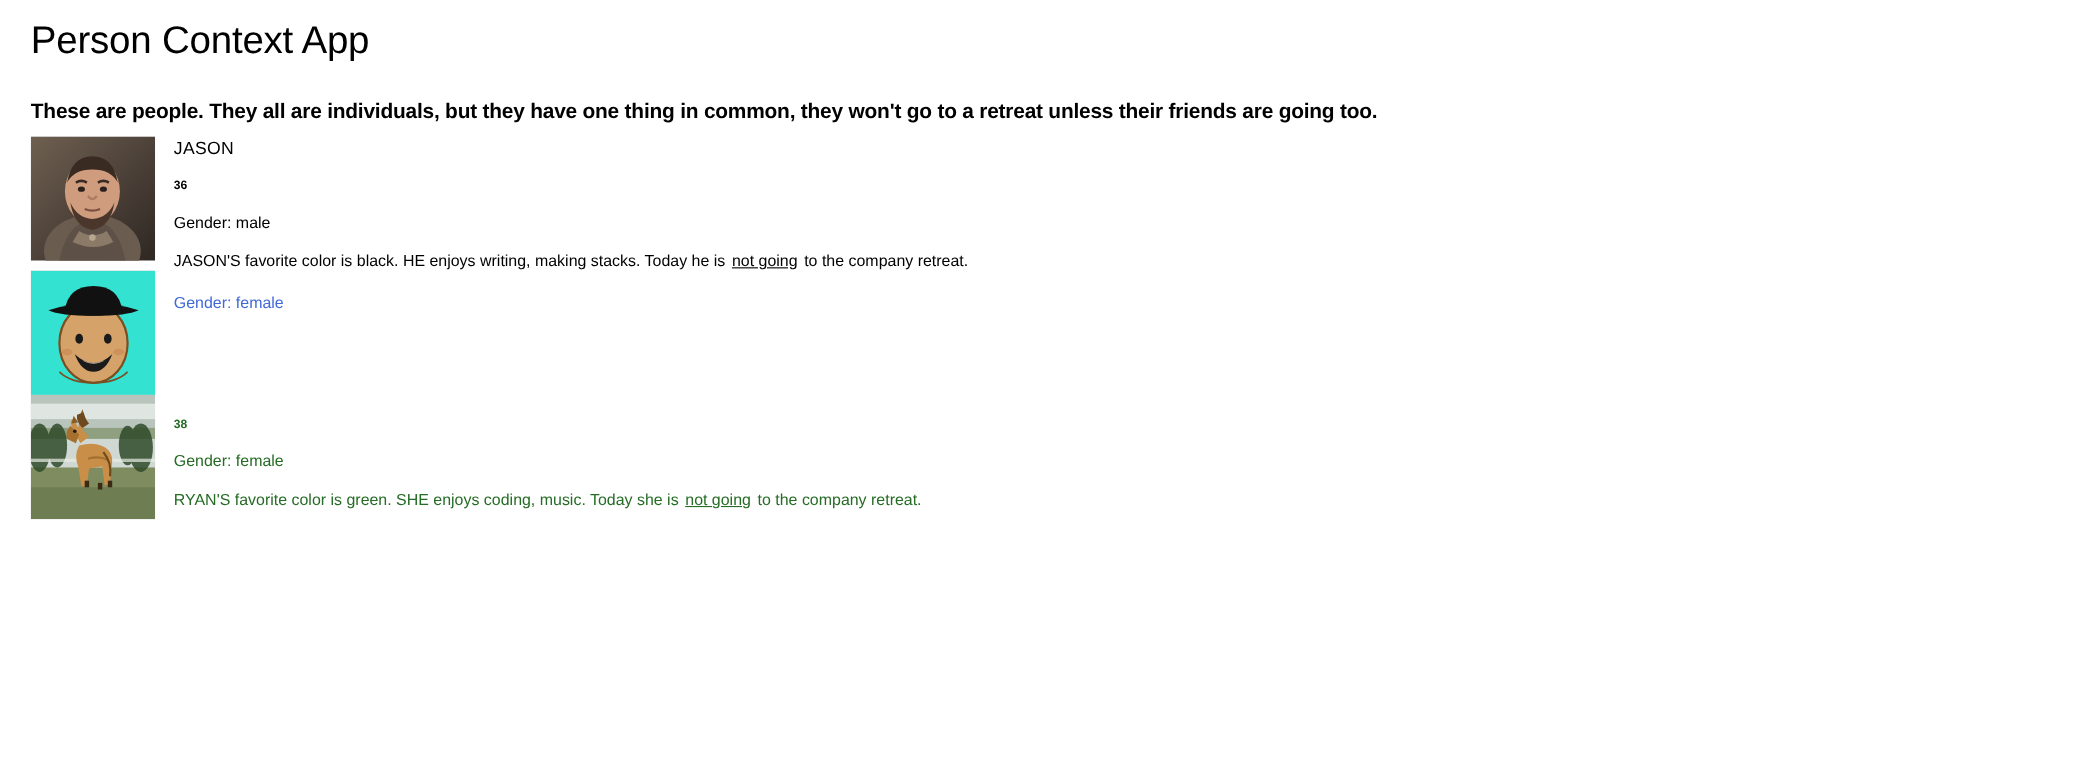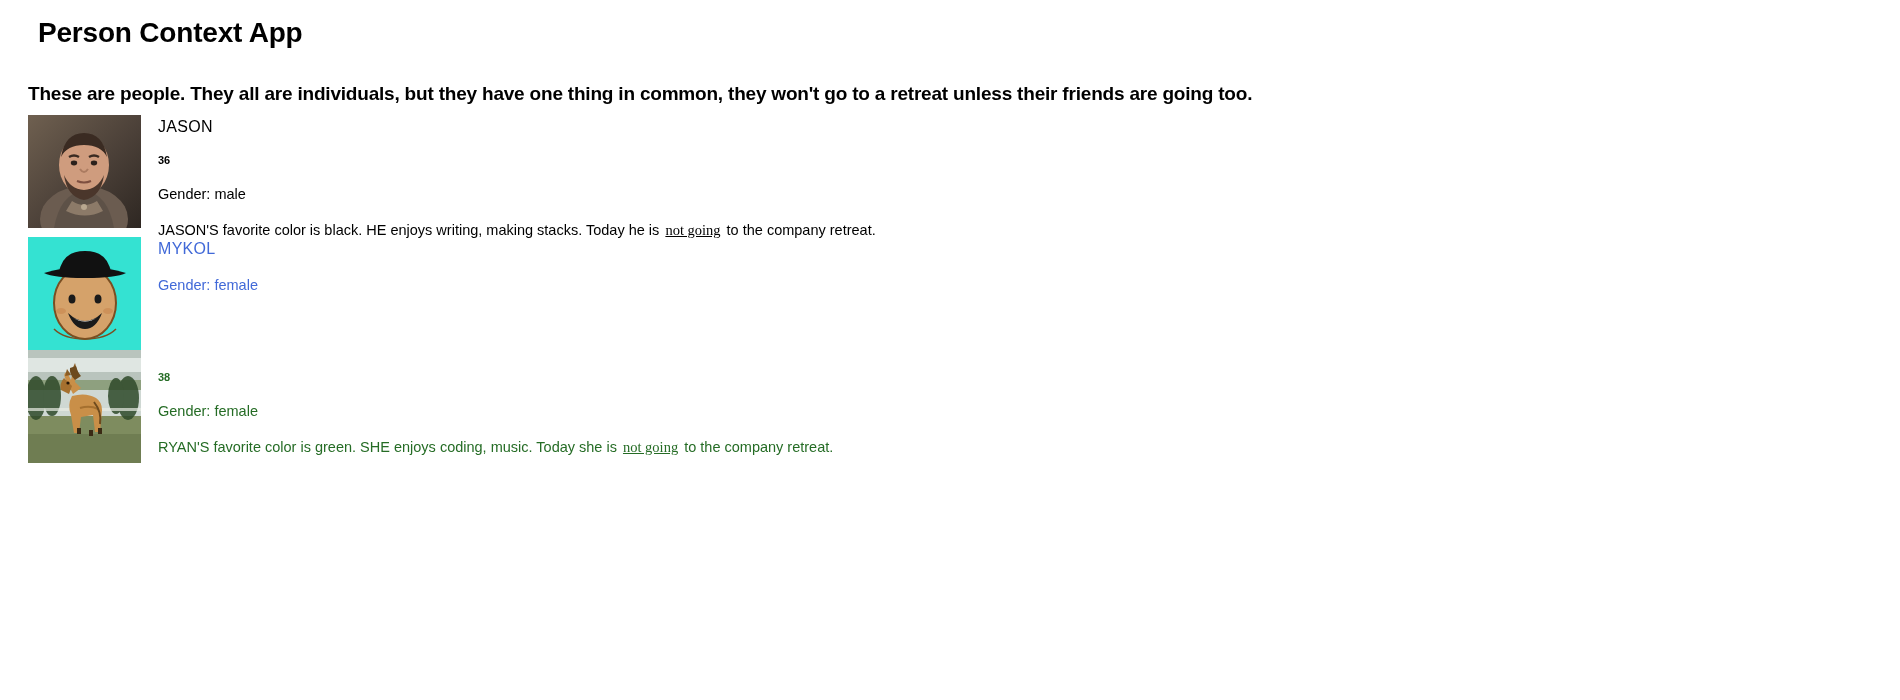--- a/index.html
+++ b/index.html
@@ -13,24 +13,24 @@
   body {
     font-family: "Liberation Sans", sans-serif;
     color: #000000;
     -webkit-font-smoothing: antialiased;
   }
   .page {
     padding: 16px 0 0 28px;
     box-sizing: border-box;
   }
   .app-title {
-    font-size: 28px;
-    font-weight: bold;
+    font-size: 35px;
+    font-weight: normal;
     line-height: 1.2;
-    margin: 0 0 0 10px;
+    margin: 0 0 0 0;
     letter-spacing: -0.2px;
   }
   .subtitle {
     font-size: 19px;
     font-weight: bold;
     line-height: 1.25;
     margin: 32px 0 10px 0;
     letter-spacing: -0.2px;
   }
   .person-list {
@@ -76,21 +76,20 @@
   }
   .p-desc {
     font-size: 14.5px;
     line-height: 1;
     margin: 21px 0 0 0;
     white-space: nowrap;
   }
   .status {
     text-decoration: underline;
     padding: 0 2px;
-    font-family: Liberation Serif, serif;
   }
   
   .c-black { color: #000000; }
   .c-blue  { color: #4169d8; }
   .c-green { color: #256c25; }
 </style>
 </head>
 <body>
 
 <div class="page">
@@ -145,21 +144,20 @@
           <ellipse cx="44" cy="62" rx="3.5" ry="4.5" fill="#1a1a1a"></ellipse>
           <ellipse cx="70" cy="62" rx="3.5" ry="4.5" fill="#1a1a1a"></ellipse>
           <path d="M40 76 q17 16 34 0 q-6 16 -17 16 q-11 0 -17 -16z" fill="#1a1a1a"></path>
           <path d="M44 80 q13 9 26 0 q-6 4 -13 4 q-7 0 -13 -4z" fill="#ffffff"></path>
           <ellipse cx="33" cy="74" rx="5" ry="3" fill="#c98a52" opacity="0.7"></ellipse>
           <ellipse cx="80" cy="74" rx="5" ry="3" fill="#c98a52" opacity="0.7"></ellipse>
           <path d="M26 92 q10 10 31 10 q21 0 31 -10" stroke="#7a4f22" stroke-width="1.5" fill="none"></path>
         </svg>
       </div>
       <div class="details">
-        <div class="p-name c-blue">MYKOL</div>
         <div class="p-gender c-blue">Gender: female</div>
       </div>
     </div>
 
     <div class="person">
       <div class="thumb">
         <svg viewBox="0 0 113 113" xmlns="http://www.w3.org/2000/svg">
           <rect width="113" height="113" fill="#cfd8d3"></rect>
           <rect x="0" y="0" width="113" height="34" fill="#b9c4bd"></rect>
           <rect x="0" y="8" width="113" height="14" fill="#dfe6e2"></rect>

